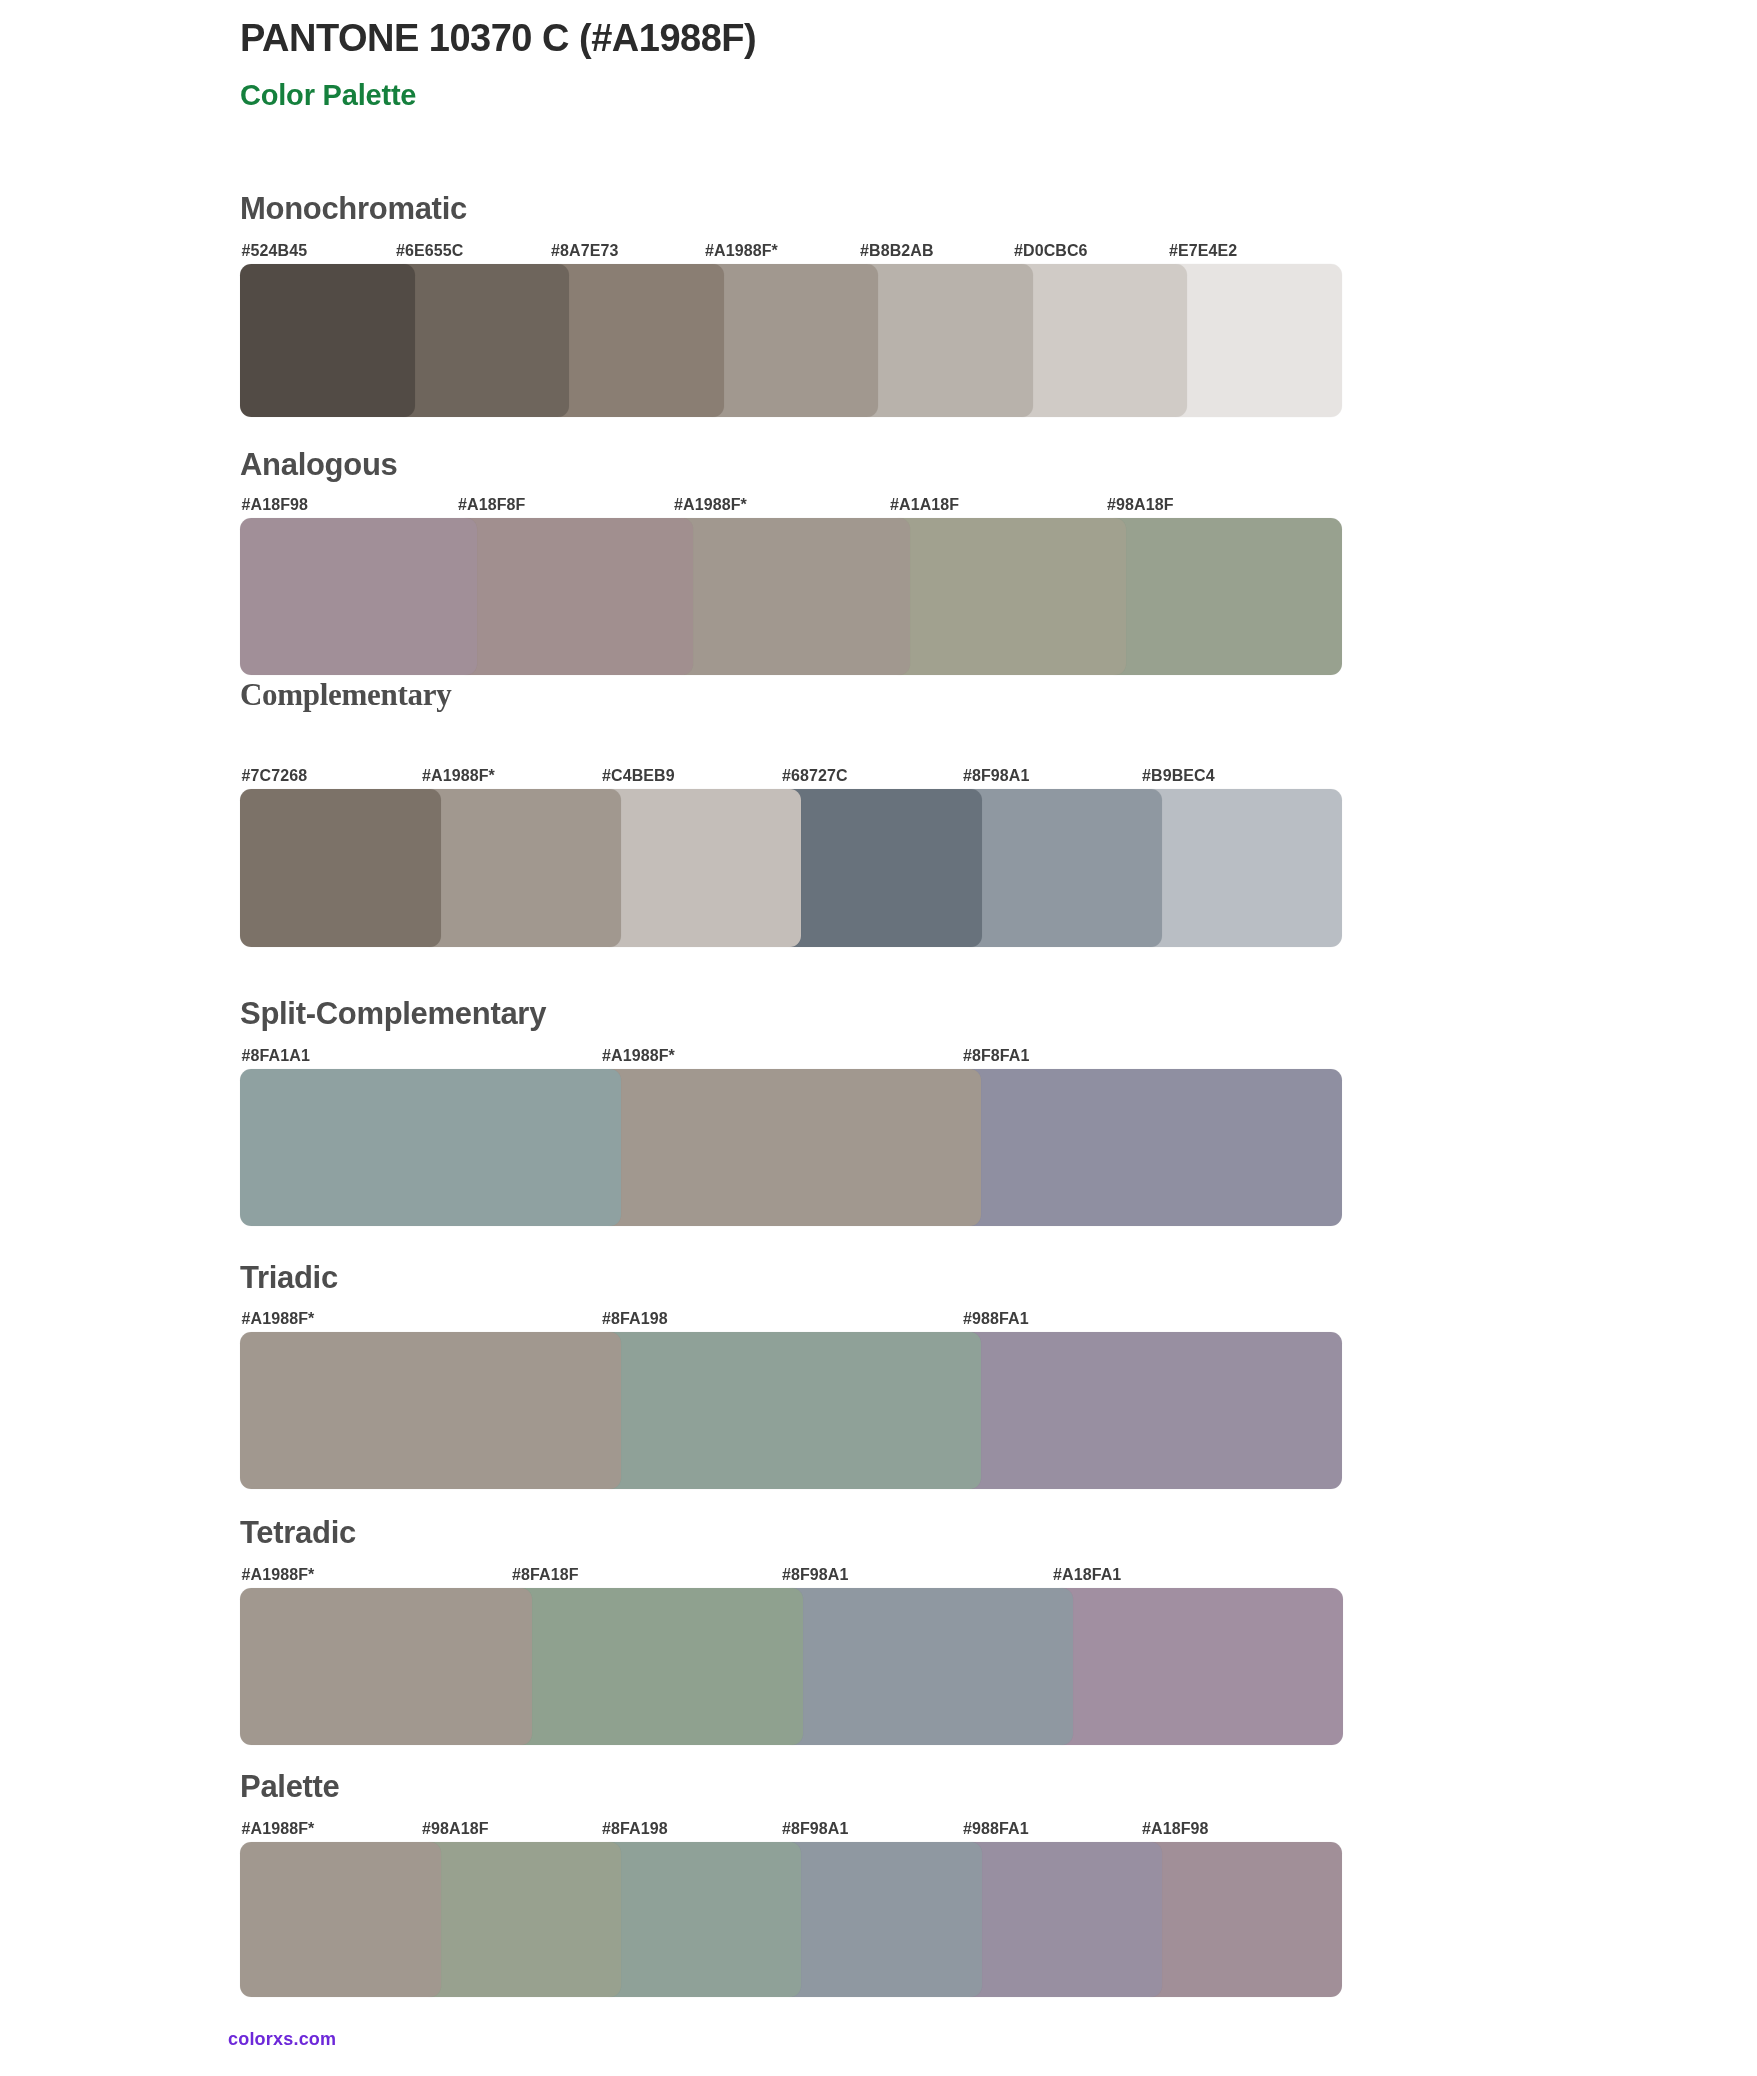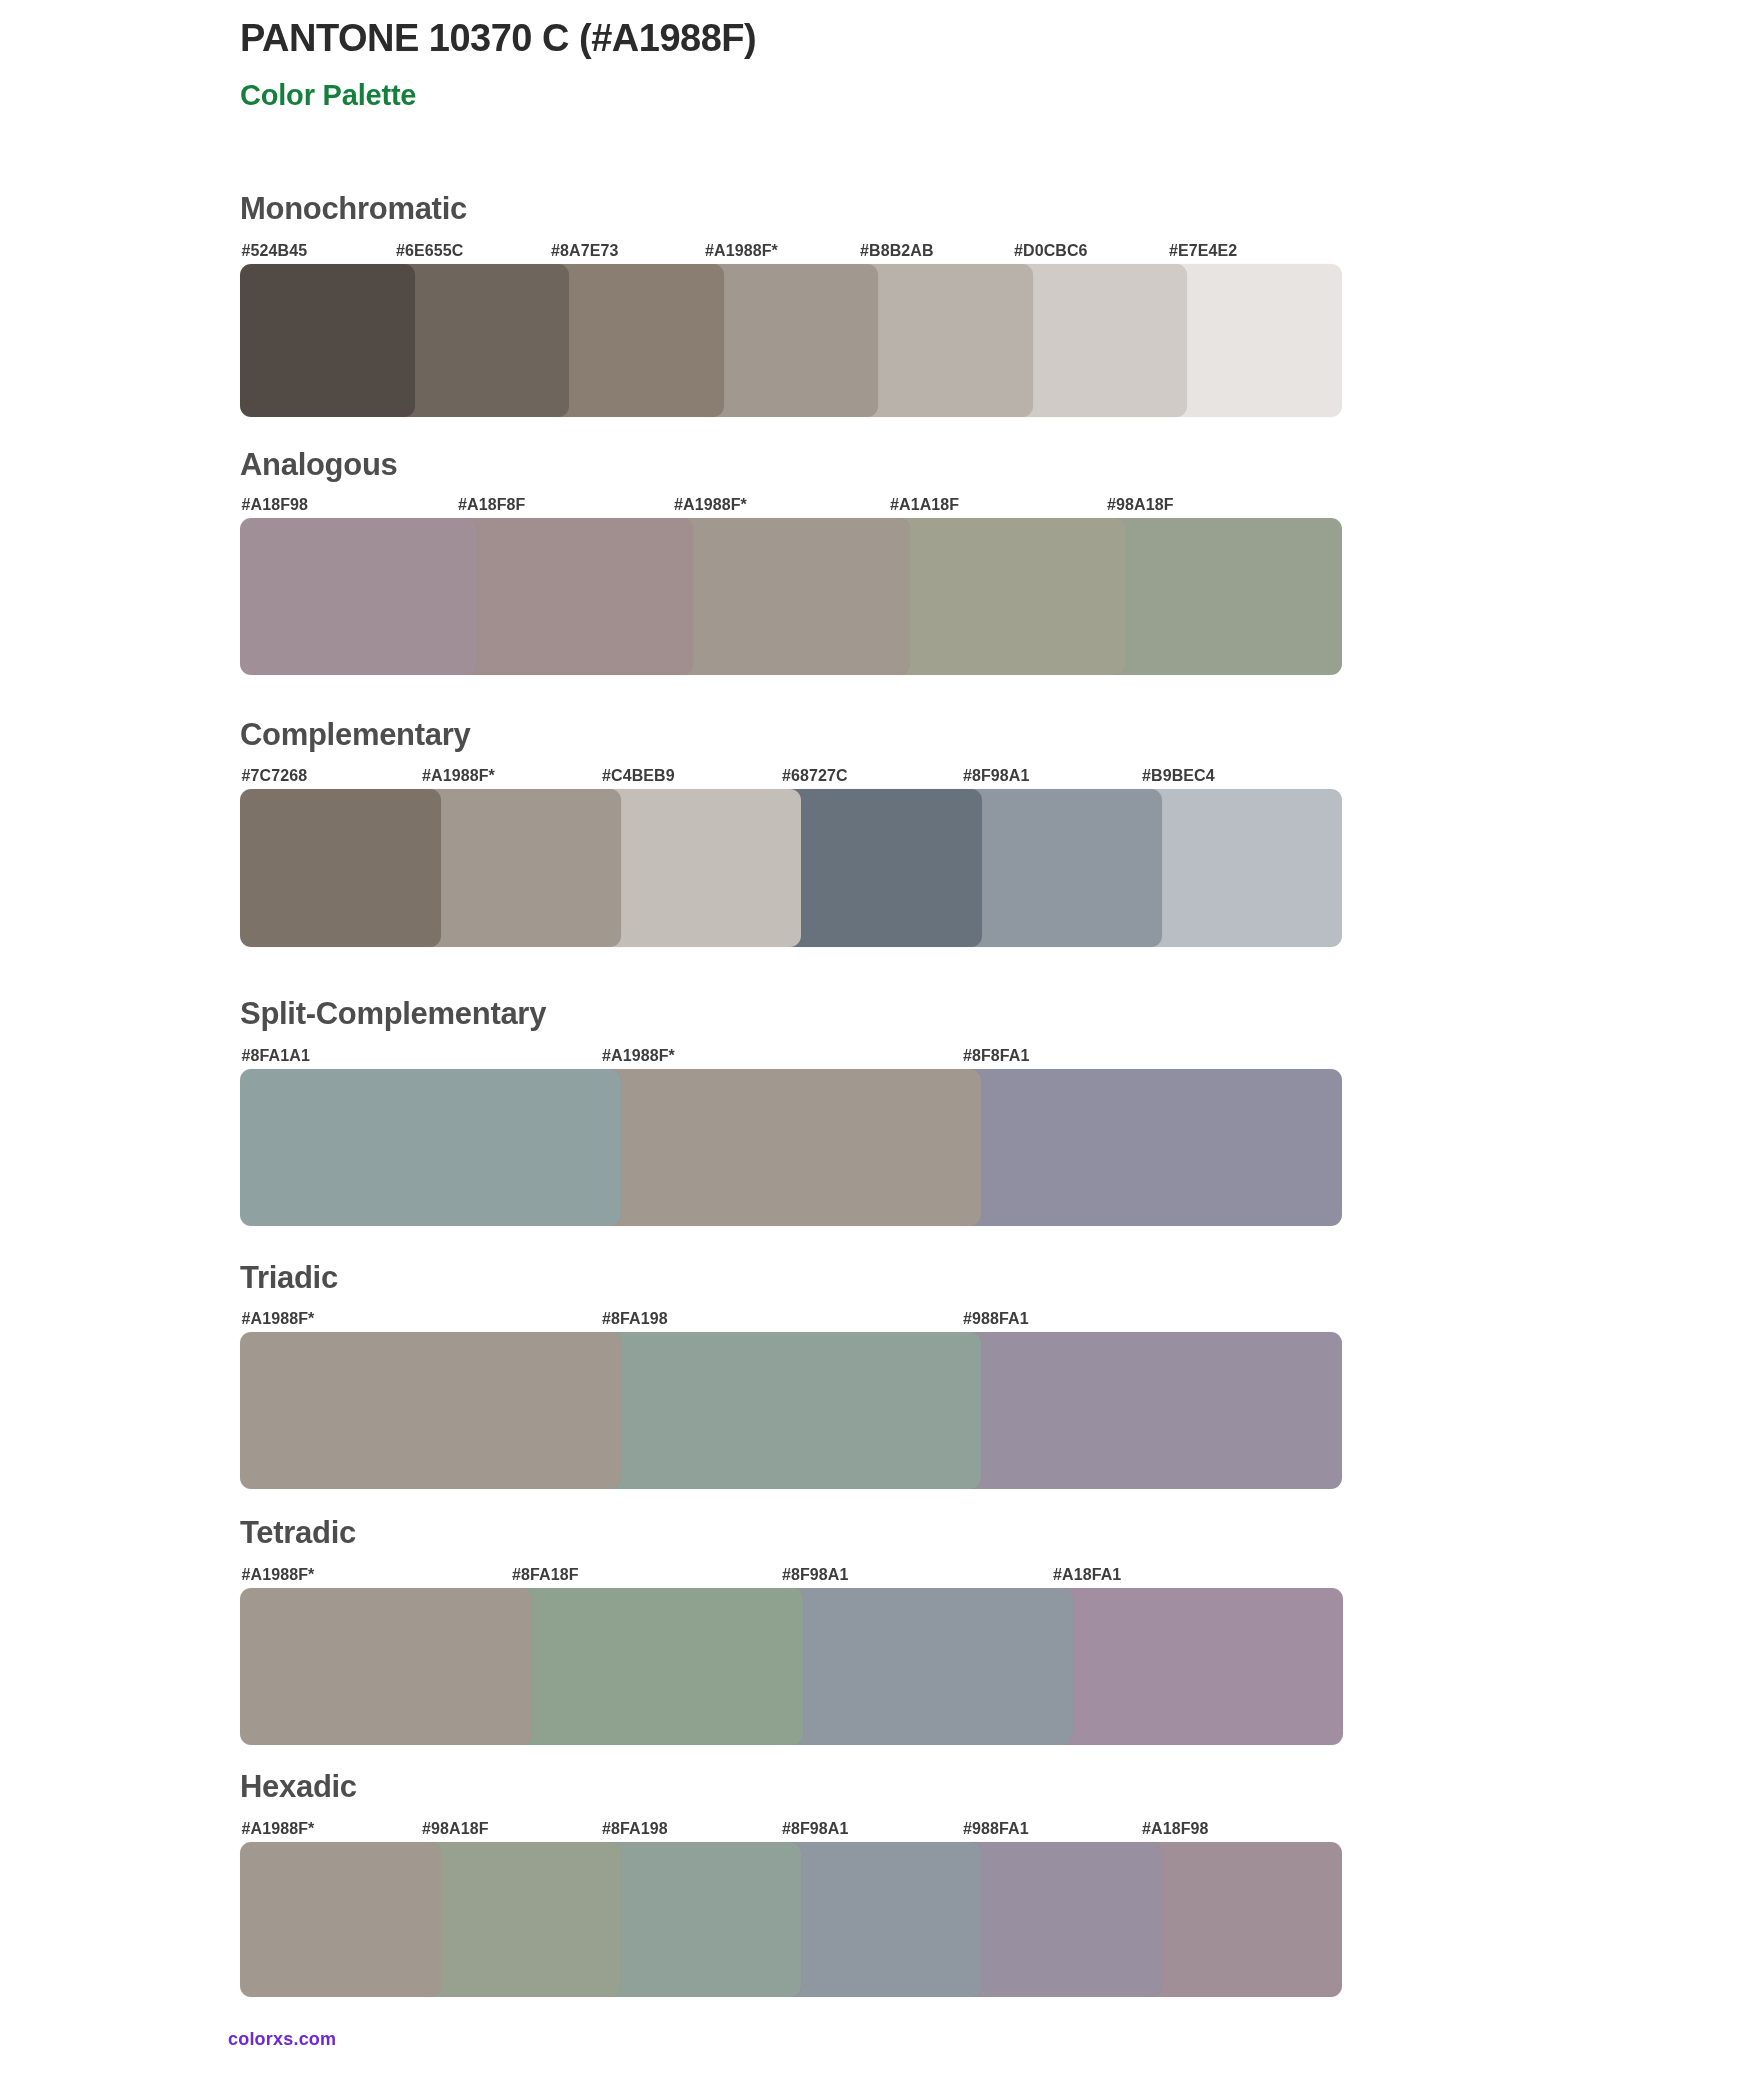--- a/index.html
+++ b/index.html
@@ -142,21 +142,21 @@
           <div class="hex-label" style="left: 218px; top: -21px;">#A18F8F</div>
           <div class="swatch" title="#A1988F*" style="left: 433px; width: 237px; height: 157px; background: rgb(161, 152, 143); z-index: 98;"></div>
           <div class="hex-label" style="left: 434px; top: -21px;">#A1988F*</div>
           <div class="swatch" title="#A1A18F" style="left: 649px; width: 237px; height: 157px; background: rgb(161, 161, 143); z-index: 97;"></div>
           <div class="hex-label" style="left: 650px; top: -21px;">#A1A18F</div>
           <div class="swatch" title="#98A18F" style="left: 865px; width: 237px; height: 157px; background: rgb(152, 161, 143); z-index: 96;"></div>
           <div class="hex-label" style="left: 867px; top: -21px;">#98A18F</div>
         </div>
       </div>
       <div class="section" style="top: 0px;">
-        <div class="section-title" style="top: 719px;">Complementary</div>
+        <div class="section-title" style="top: 679px; font-family: Liberation Serif, serif;">Complementary</div>
         <div class="band" style="top: 789px; height: 158px; border-radius: 30px;">
           <div class="swatch" title="#7C7268" style="left: 0px; width: 201px; height: 158px; background: rgb(124, 114, 104); z-index: 100;"></div>
           <div class="hex-label" style="left: 1.6px; top: -21px;">#7C7268</div>
           <div class="swatch" title="#A1988F*" style="left: 180px; width: 201px; height: 158px; background: rgb(161, 152, 143); z-index: 99;"></div>
           <div class="hex-label" style="left: 182px; top: -21px;">#A1988F*</div>
           <div class="swatch" title="#C4BEB9" style="left: 360px; width: 201px; height: 158px; background: rgb(196, 190, 185); z-index: 98;"></div>
           <div class="hex-label" style="left: 362px; top: -21px;">#C4BEB9</div>
           <div class="swatch" title="#68727C" style="left: 541px; width: 201px; height: 158px; background: rgb(104, 114, 124); z-index: 97;"></div>
           <div class="hex-label" style="left: 542px; top: -21px;">#68727C</div>
           <div class="swatch" title="#8F98A1" style="left: 721px; width: 201px; height: 158px; background: rgb(143, 152, 161); z-index: 96;"></div>
@@ -194,21 +194,21 @@
           <div class="hex-label" style="left: 1.6px; top: -21px;">#A1988F*</div>
           <div class="swatch" title="#8FA18F" style="left: 271px; width: 292px; height: 157px; background: rgb(143, 161, 143); z-index: 99;"></div>
           <div class="hex-label" style="left: 272px; top: -21px;">#8FA18F</div>
           <div class="swatch" title="#8F98A1" style="left: 541px; width: 292px; height: 157px; background: rgb(143, 152, 161); z-index: 98;"></div>
           <div class="hex-label" style="left: 542px; top: -21px;">#8F98A1</div>
           <div class="swatch" title="#A18FA1" style="left: 811px; width: 292px; height: 157px; background: rgb(161, 143, 161); z-index: 97;"></div>
           <div class="hex-label" style="left: 813px; top: -21px;">#A18FA1</div>
         </div>
       </div>
       <div class="section" style="top: 0px;">
-        <div class="section-title" style="top: 1771px;">Hexadic</div>
+        <div class="section-title" style="top: 1771px;">Palette</div>
         <div class="band" style="top: 1842px; height: 155px;">
           <div class="swatch" title="#A1988F*" style="left: 0px; width: 201px; height: 155px; background: rgb(161, 152, 143); z-index: 100;"></div>
           <div class="hex-label" style="left: 1.6px; top: -21px;">#A1988F*</div>
           <div class="swatch" title="#98A18F" style="left: 180px; width: 201px; height: 155px; background: rgb(152, 161, 143); z-index: 99;"></div>
           <div class="hex-label" style="left: 182px; top: -21px;">#98A18F</div>
           <div class="swatch" title="#8FA198" style="left: 360px; width: 201px; height: 155px; background: rgb(143, 161, 152); z-index: 98;"></div>
           <div class="hex-label" style="left: 362px; top: -21px;">#8FA198</div>
           <div class="swatch" title="#8F98A1" style="left: 541px; width: 201px; height: 155px; background: rgb(143, 152, 161); z-index: 97;"></div>
           <div class="hex-label" style="left: 542px; top: -21px;">#8F98A1</div>
           <div class="swatch" title="#988FA1" style="left: 721px; width: 201px; height: 155px; background: rgb(152, 143, 161); z-index: 96;"></div>

